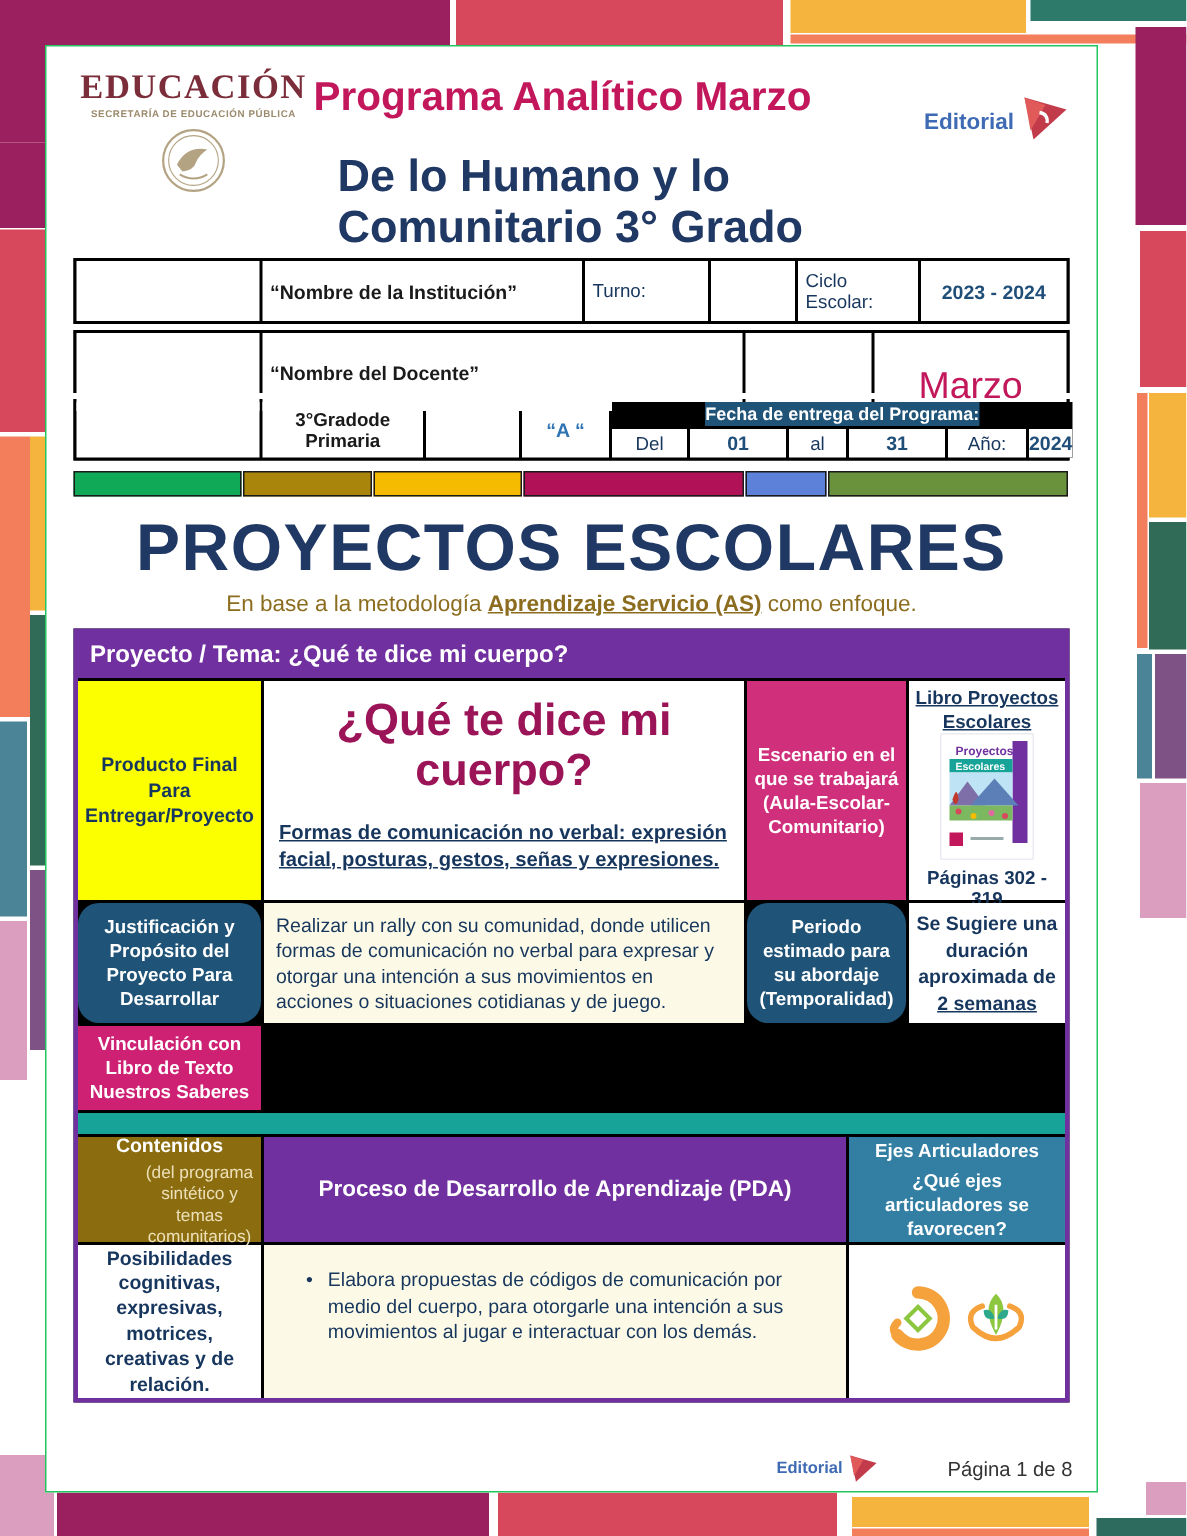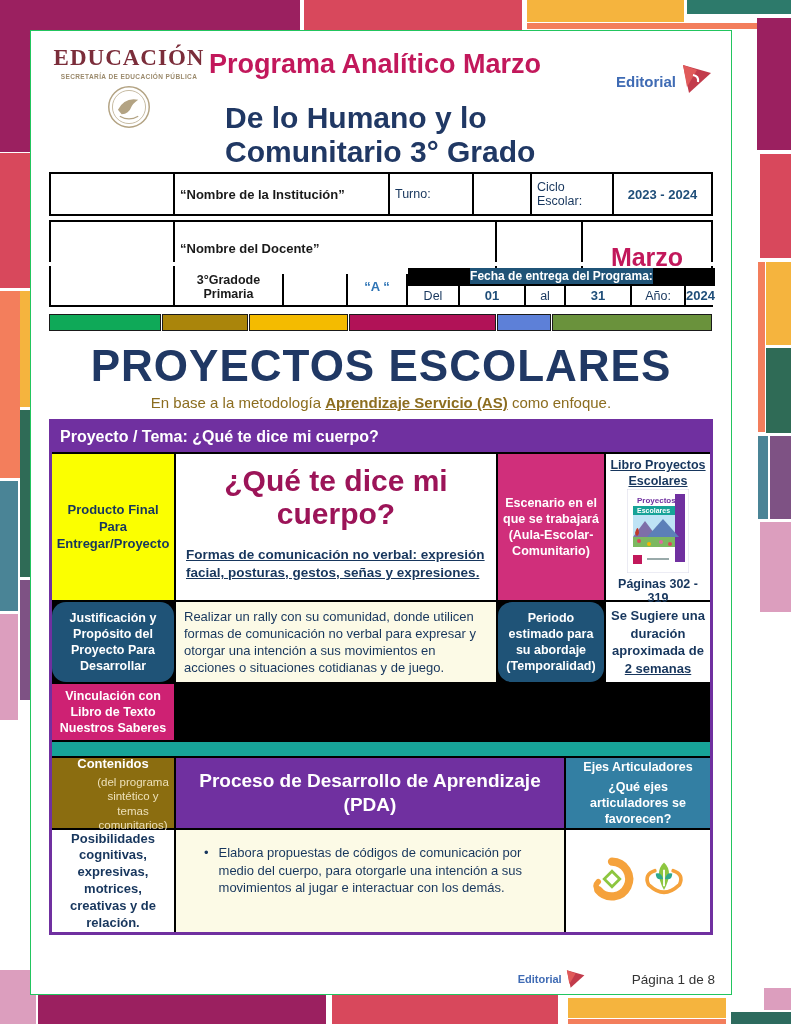--- a/index.html
+++ b/index.html
@@ -29,21 +29,21 @@
   .tbl>div{background:#fff;display:flex;align-items:center;box-sizing:border-box;padding:2px 5px;}
   .lbl{color:#fff;font-weight:bold;font-size:12px;line-height:1.15;}
   .mag{background:#A51E5E;}
   .teal{background:#17A398;}
   .navy{background:#1F5377;}
   .gray{background:#B5B1AE;}
   .amber{background:#F0B200;}
   .val{font-weight:bold;font-size:13px;color:#1a1a1a;}
   .valblue{font-weight:bold;font-size:13px;color:#1F4E79;}
   .navytxt{color:#17365D;font-weight:normal;font-size:12.5px;}
-  .marzo{color:#C2185B;font-weight:bold;font-size:25px;width:100%;text-align:center;margin-top:19px;}
+  .marzo{color:#C2185B;font-weight:normal;font-size:25px;width:100%;text-align:center;margin-top:19px;}
   .grado{flex-direction:column;align-items:stretch;justify-content:center;font-weight:bold;font-size:12.5px;color:#1a1a1a;}
   .grado .l1{display:flex;justify-content:space-between;}
   .fecha{flex-direction:column;align-items:stretch;padding:0 !important;background:#000 !important;gap:2px;}
   .fecha-h{background:#1F5377;color:#fff;font-weight:bold;font-size:12px;text-align:center;padding:1px 0;}
   .fecha-r{display:grid;grid-template-columns:50px 64px 38px 64px 52px 1fr;gap:2px;background:#000;flex:1;}
   .fecha-r>div{background:#fff;display:flex;align-items:center;justify-content:center;}
   
   .cbar{display:flex;height:17px;margin-top:7px;}
   .cbar div{border:1px solid #1a1a1a;margin-right:1px;}
   
@@ -302,21 +302,21 @@
     </div>
 
     <div class="tealband"></div>
 
     <div class="g gEF">
       <div class="cc goldc" style="flex-direction:column;">
         <span class="wlbl" style="font-size:13px;">Contenidos</span>
         <span class="contsub">(del programa sintético y temas comunitarios)</span>
       </div>
       <div class="cc purpc">
-          <span class="wlbl" style="font-size:19px;">Proceso de Desarrollo de Aprendizaje (PDA)</span>
+          <span class="wlbl" style="font-size:15px;">Proceso de Desarrollo de Aprendizaje (PDA)</span>
         </div>
       <div class="cc bluec" style="flex-direction:column;">
         <span class="wlbl">Ejes Articuladores</span>
         <span class="wlbl" style="font-weight:bold;">¿Qué ejes articuladores se favorecen?</span>
       </div>
 
       <div class="cc">
           <span class="nblbl">Posibilidades cognitivas, expresivas, motrices, creativas y de relación.</span>
         </div>
       <div class="creamc bullet">

